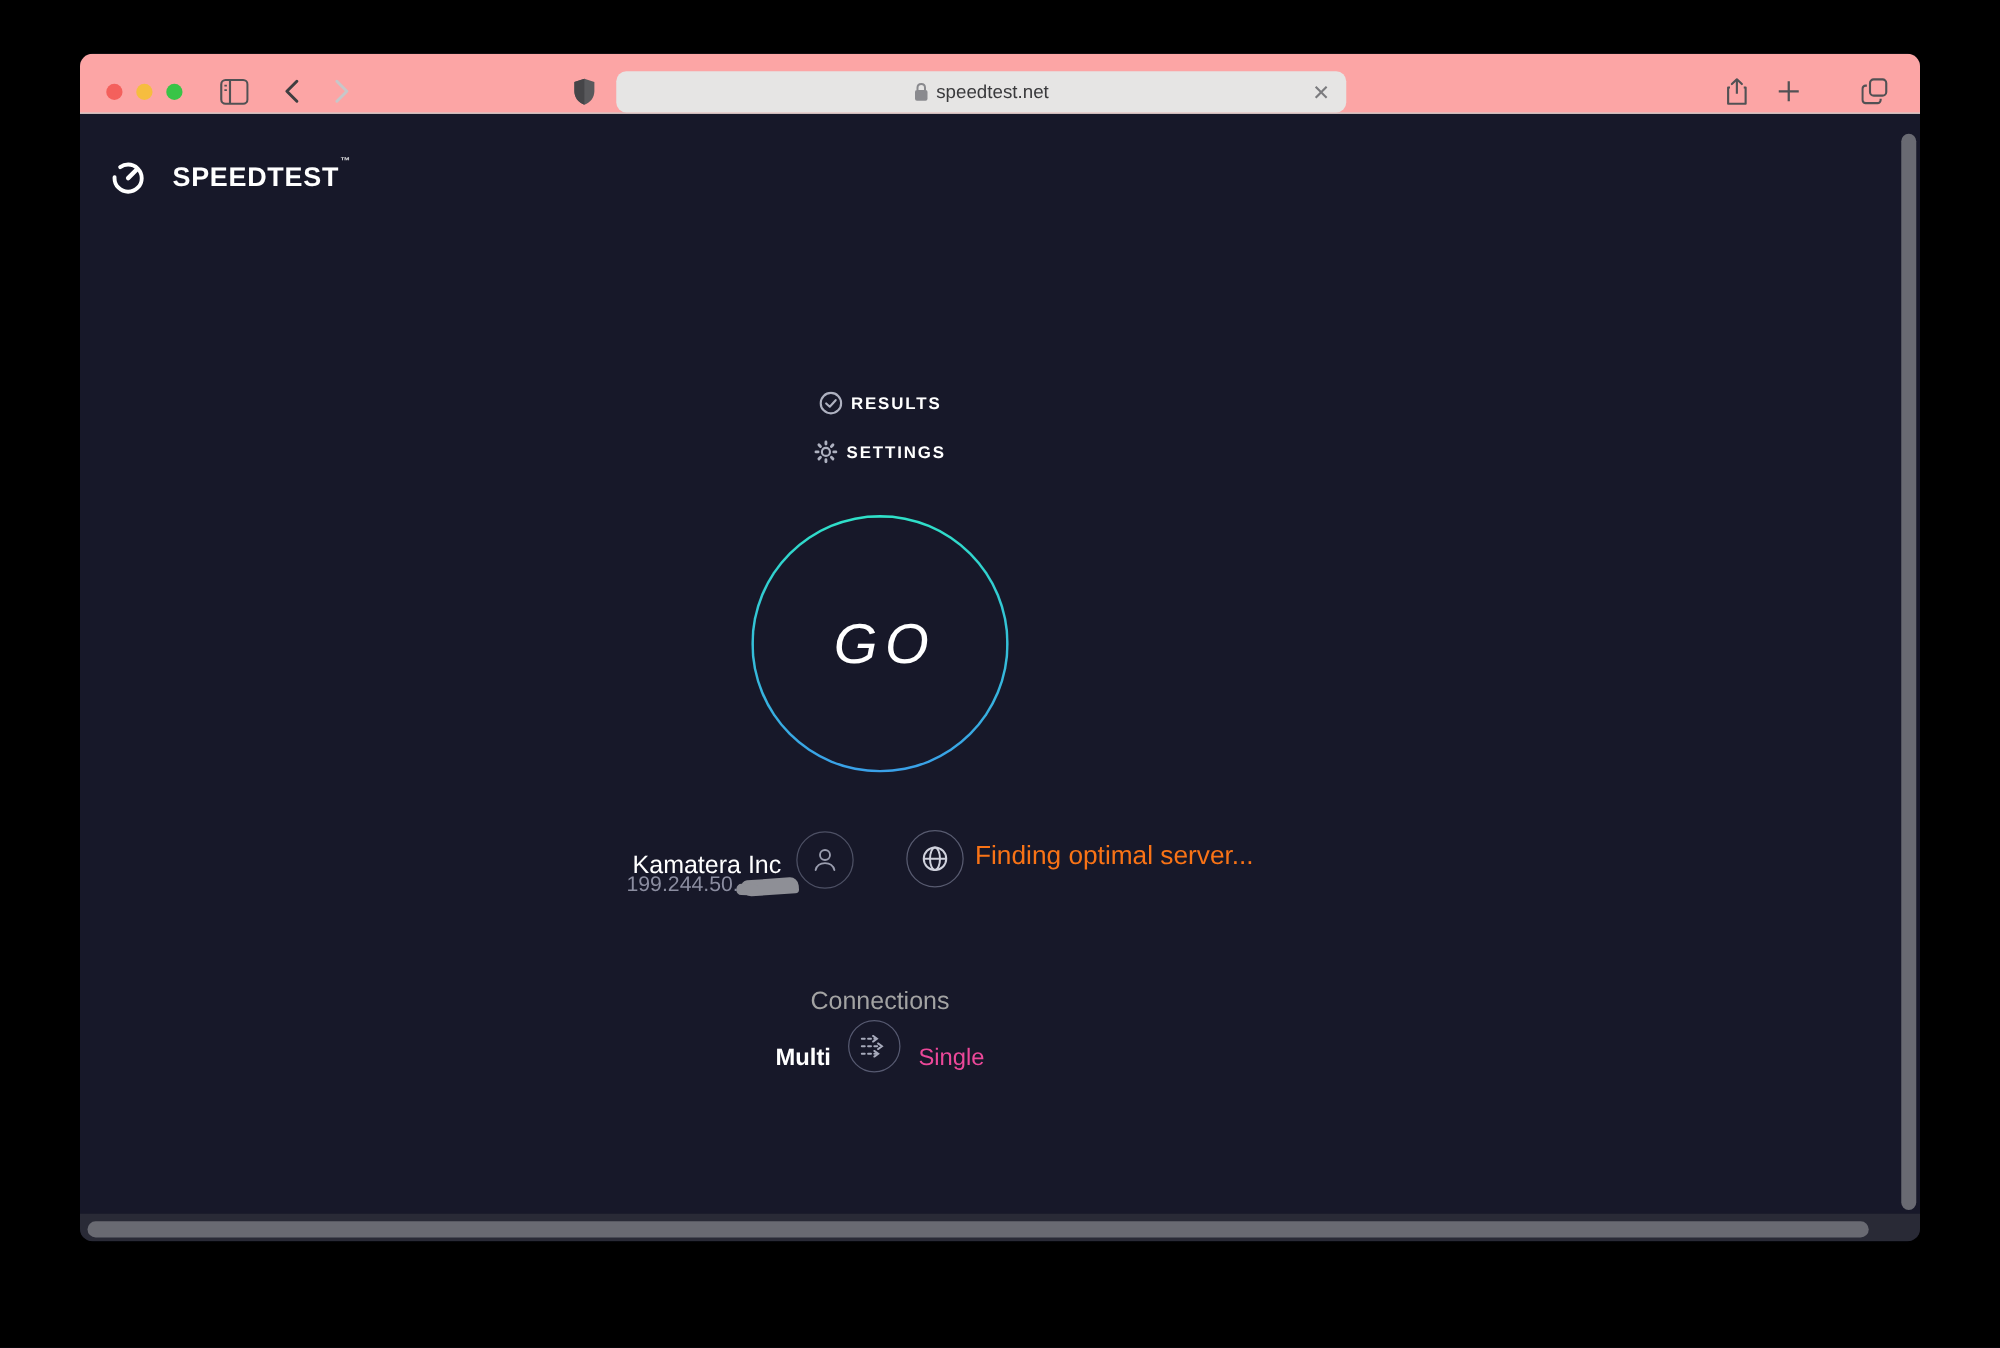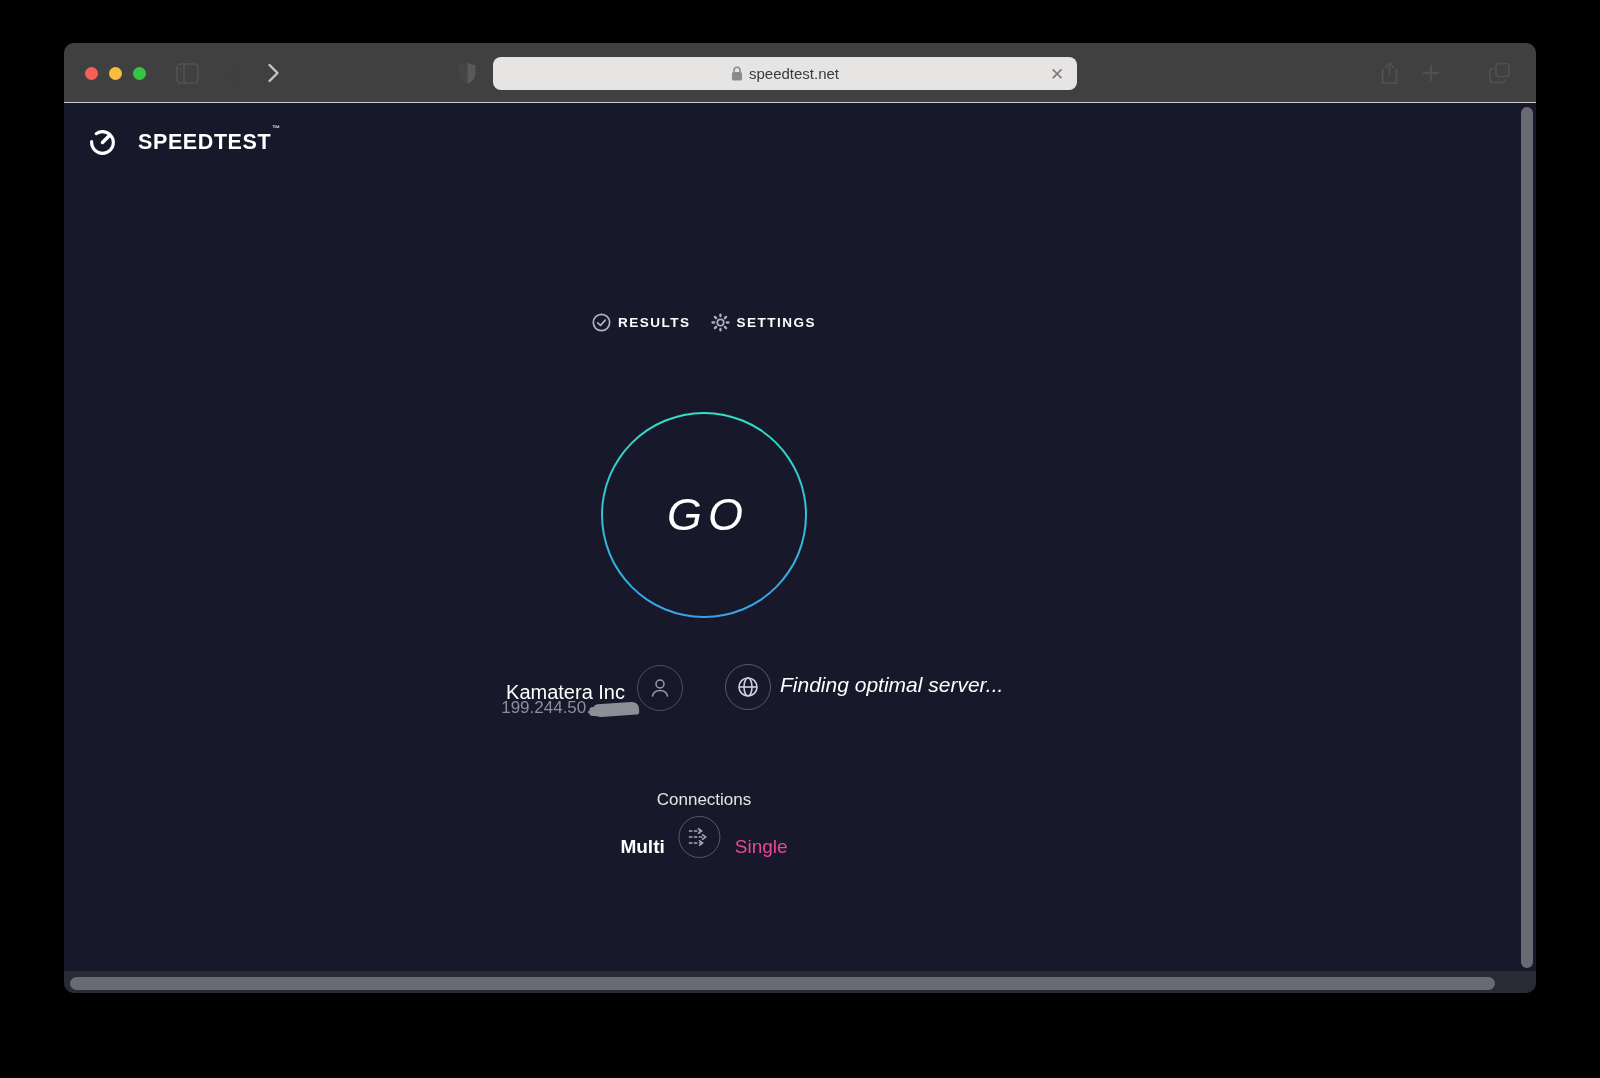--- a/index.html
+++ b/index.html
@@ -6,22 +6,22 @@
   html,body { width:1600px; height:1078px; background:#000; font-family:"Liberation Sans", sans-serif; overflow:hidden; }
 
   .window {
     position:absolute; left:64px; top:43px; width:1472px; height:950px;
     border-radius:10px; overflow:hidden; background:#171829;
     box-shadow:0 20px 60px rgba(0,0,0,.7);
   }
 
   
   .toolbar {
-    position:absolute; left:0; top:0; width:100%; height:60px;
-    background:#404040; border-bottom:1px solid #cfcdcc;
+    position:absolute; left:0; top:0; width:100%; height:48px;
+    background:#fca5a5; border-bottom:1px solid #cfcdcc;
   }
   .tl { position:absolute; top:24px; width:13px; height:13px; border-radius:50%; }
   .tl.red { left:21px; background:#f4605c; }
   .tl.yellow { left:45px; background:#f6bd3f; }
   .tl.green { left:69px; background:#39c447; }
   .tb-icon { position:absolute; top:18px; width:24px; height:24px; display:flex; align-items:center; justify-content:center; }
   .url-field {
     position:absolute; left:429px; top:14px; width:584px; height:33px;
     background:#e6e5e4; border-radius:8px; display:flex; align-items:center; justify-content:center;
     font-size:15px; color:#3a3a3c;
@@ -31,43 +31,43 @@
 
   
   .logo { position:absolute; left:24px; top:85px; display:flex; align-items:center; }
   .logo-text { color:#fff; font-size:21.5px; font-weight:700; letter-spacing:.6px; margin-left:21px; }
   .logo-mark { color:#fff; font-size:8px; vertical-align:top; position:relative; top:-6px; left:1px; opacity:.85; }
 
   .nav { position:absolute; right:69px; top:88px; display:flex; align-items:center; gap:27px; }
   .nav a { color:#f4f5f8; font-size:17px; font-weight:500; text-decoration:none; white-space:nowrap; }
   .login { display:flex; align-items:center; gap:5px; }
 
-  .subnav { position:absolute; left:640px; top:270px; transform:translateX(-50%); display:flex; align-items:center; gap:20px; }
+  .subnav { position:absolute; left:640px; top:270px; transform:translateX(-50%); display:flex; align-items:center; gap:20px;flex-direction:column; }
   .subnav-item { display:flex; align-items:center; gap:7px; color:#fff; font-size:13.5px; font-weight:700; letter-spacing:1.5px; }
 
   .go-btn {
     position:absolute; left:537px; top:369px; width:206px; height:206px; border-radius:50%;
     border:2px solid transparent;
     background:linear-gradient(#171829,#171829) padding-box,
                linear-gradient(to bottom, #2fe0c8, #3aa0e8) border-box;
     display:flex; align-items:center; justify-content:center;font-style:italic;
   }
   .go-label { color:#fff; font-size:45px; font-weight:500; letter-spacing:6px; margin-left:8px; }
 
   .host-name { position:absolute; left:330px; top:638px; width:231px; text-align:right; color:#fff; font-size:20px; font-weight:500; }
   .host-ip { position:absolute; left:330px; top:655px; width:245px; display:flex; justify-content:flex-end; align-items:center; color:#8b8da0; font-size:17px; }
   .redact { width:46px; height:13px; margin-left:2px; background:#8e8f96; border-radius:5px 7px 3px 8px; transform:rotate(-4deg); position:relative; top:1px; }
   .redact:after { content:""; position:absolute; left:-4px; top:3px; width:18px; height:9px; background:#8e8f96; border-radius:4px; transform:rotate(6deg); }
 
   .icon-circle { position:absolute; width:46px; height:46px; border-radius:50%; border:1px solid #4d5064; display:flex; align-items:center; justify-content:center; }
   .person-circle { left:573px; top:622px; }
   .globe-circle { left:661px; top:621px; border-color:#585b70; }
-  .server-status { position:absolute; left:716px; top:630px; color:#ffffff; font-size:21px;font-style:italic; }
-
-  .connections-label { position:absolute; left:640px; top:747px; transform:translateX(-50%); color:#e5e5e5; font-size:17px; }
+  .server-status { position:absolute; left:716px; top:630px; color:#f97316; font-size:21px; }
+
+  .connections-label { position:absolute; left:640px; top:747px; transform:translateX(-50%); color:#a3a3a3; font-size:20px; }
   .conn-row { position:absolute; left:640px; top:773px; transform:translateX(-50%); display:flex; align-items:flex-end; gap:14px; }
   .conn-multi { color:#fff; font-size:19px; font-weight:600; }
   .conn-single { color:#ec4899; font-size:19px; }
   .conn-toggle { width:42px; height:42px; border-radius:50%; border:1px solid #565970; display:flex; align-items:center; justify-content:center; }
 
   
   .hscroll-track { position:absolute; left:0; bottom:0; width:100%; height:22px; background:#292a36; }
   .hscroll-thumb { position:absolute; left:6px; bottom:3px; width:1425px; height:13px; border-radius:7px; background:#696a72; }
   .vscroll-thumb { position:absolute; right:3px; top:64px; width:12px; height:861px; border-radius:6px; background:#696a72; }
 </style>

